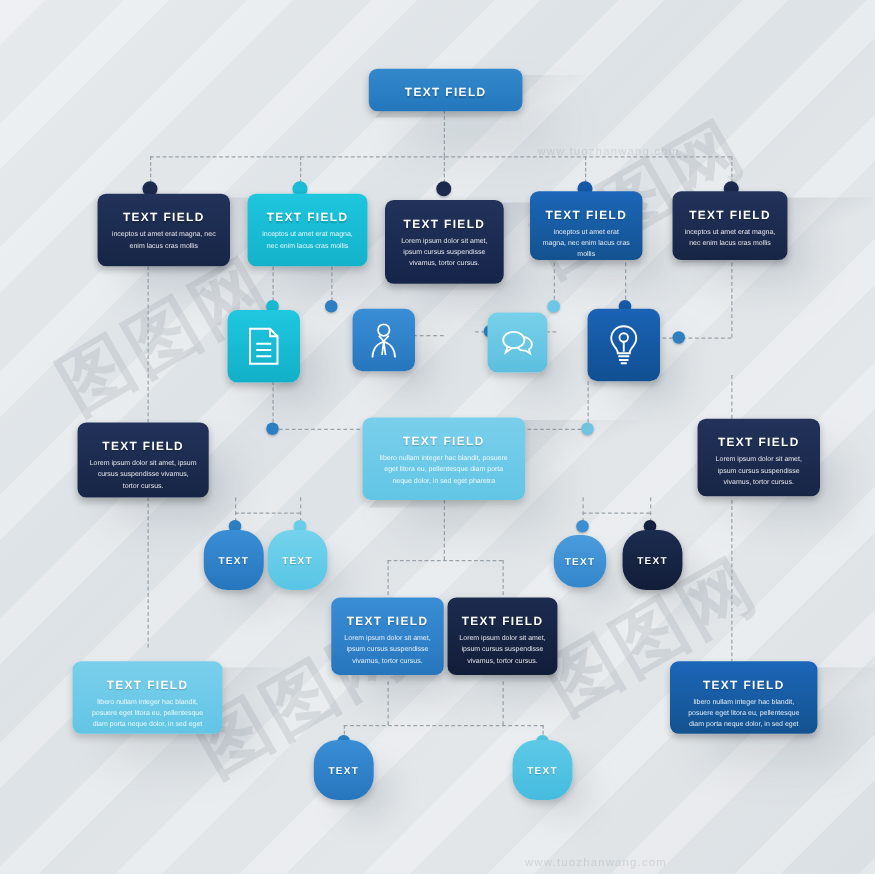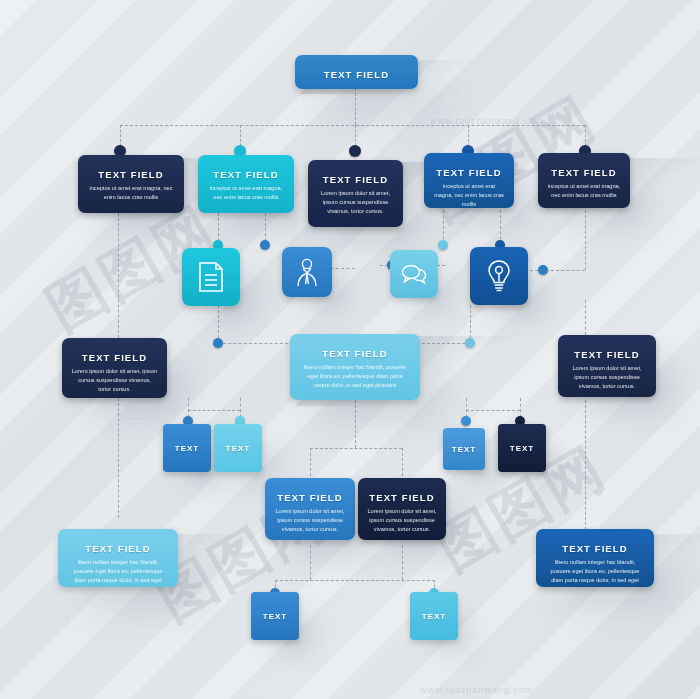--- a/index.html
+++ b/index.html
@@ -91,21 +91,21 @@
     text-shadow: 0 1px 1px rgba(0,0,0,0.22);
   }
   .box .body {
     font-size: 5.6px;
     line-height: 1.65;
     opacity: 0.88;
     padding: 0 9px;
     margin-top: 4px;
   }
   .box.small {
-    border-radius: 4px;
+    border-radius: 19px;
     display: flex;
     align-items: center;
     justify-content: center;
   }
   .box.small .title {
     font-size: 8px;
     letter-spacing: 1px;
   }
   .box.icon {
     border-radius: 8px;

